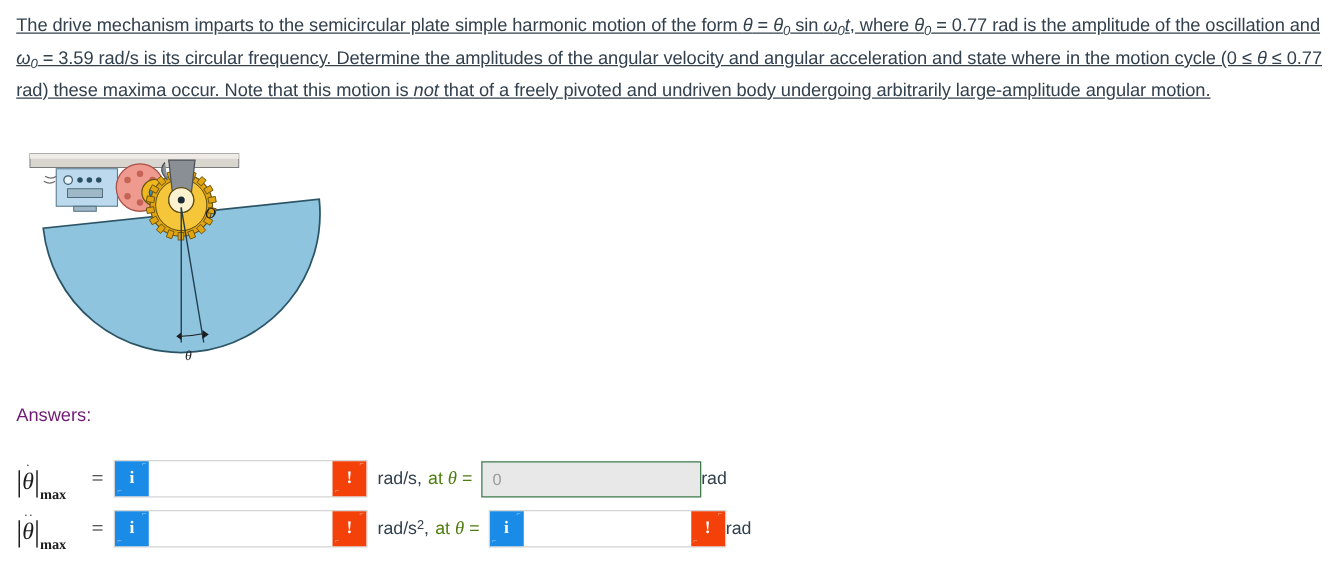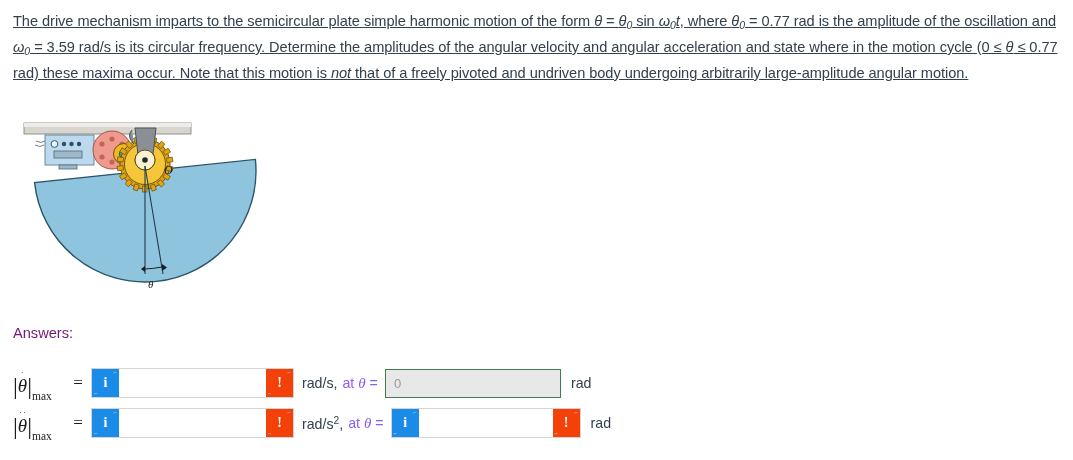--- a/index.html
+++ b/index.html
@@ -104,20 +104,21 @@
     position: relative;
     top: 2px;
   }
   .maxsub {
     font-family: "Liberation Serif", serif;
     font-size: 11.5px;
     position: relative;
     top: 4px;
     left: 0px;
     color: #1d1d1d;
+    font-weight: bold;
   }
   .eqsign {
     width: 26px;
     text-align: center;
     font-family: "Liberation Serif", serif;
     font-size: 17px;
     color: #1d1d1d;
   }
 
   
@@ -193,24 +194,24 @@
     font-size: 14.2px;
     color: #33404d;
     white-space: nowrap;
     font-family: "Liberation Sans", sans-serif;
   }
   .unit .sup {
     font-size: 0.72em;
     vertical-align: 0.45em;
   }
   .gap-l { margin-left: 8px; }
-  .gap-l2 { margin-left: 10px; }
+  .gap-l2 { }
   .attheta {
     font-size: 14.2px;
-    color: #8b5cf6;
+    color: #4d7c0f;
     white-space: nowrap;
     margin: 0 7px 0 5px;
   }
   .attheta .mi { font-family: "Liberation Serif", serif; font-style: italic; font-size: 15px;}
 </style>
 </head>
 <body>
 
 <div class="problem">
   <span id="problem-text"><span>The drive mechanism imparts to the semicircular plate simple harmonic motion of the form </span><i class="mi">θ</i><span> = </span><i class="mi">θ</i><span class="sub">0</span><span> sin </span><i class="mi">ω</i><span class="sub">0</span><i class="mi">t</i><span>, where </span><i class="mi">θ</i><span class="sub">0</span><span> = 0.77 rad is the amplitude of the oscillation and </span><i class="mi">ω</i><span class="sub">0</span><span> = 3.59 rad/s is its circular frequency. Determine the amplitudes of the angular velocity and angular acceleration and state where in the motion cycle (0 ≤ </span><i class="mi">θ</i><span> ≤ 0.77 rad) these maxima occur. Note that this motion is </span><i>not</i><span> that of a freely pivoted and undriven body undergoing arbitrarily large-amplitude angular motion.</span></span>

